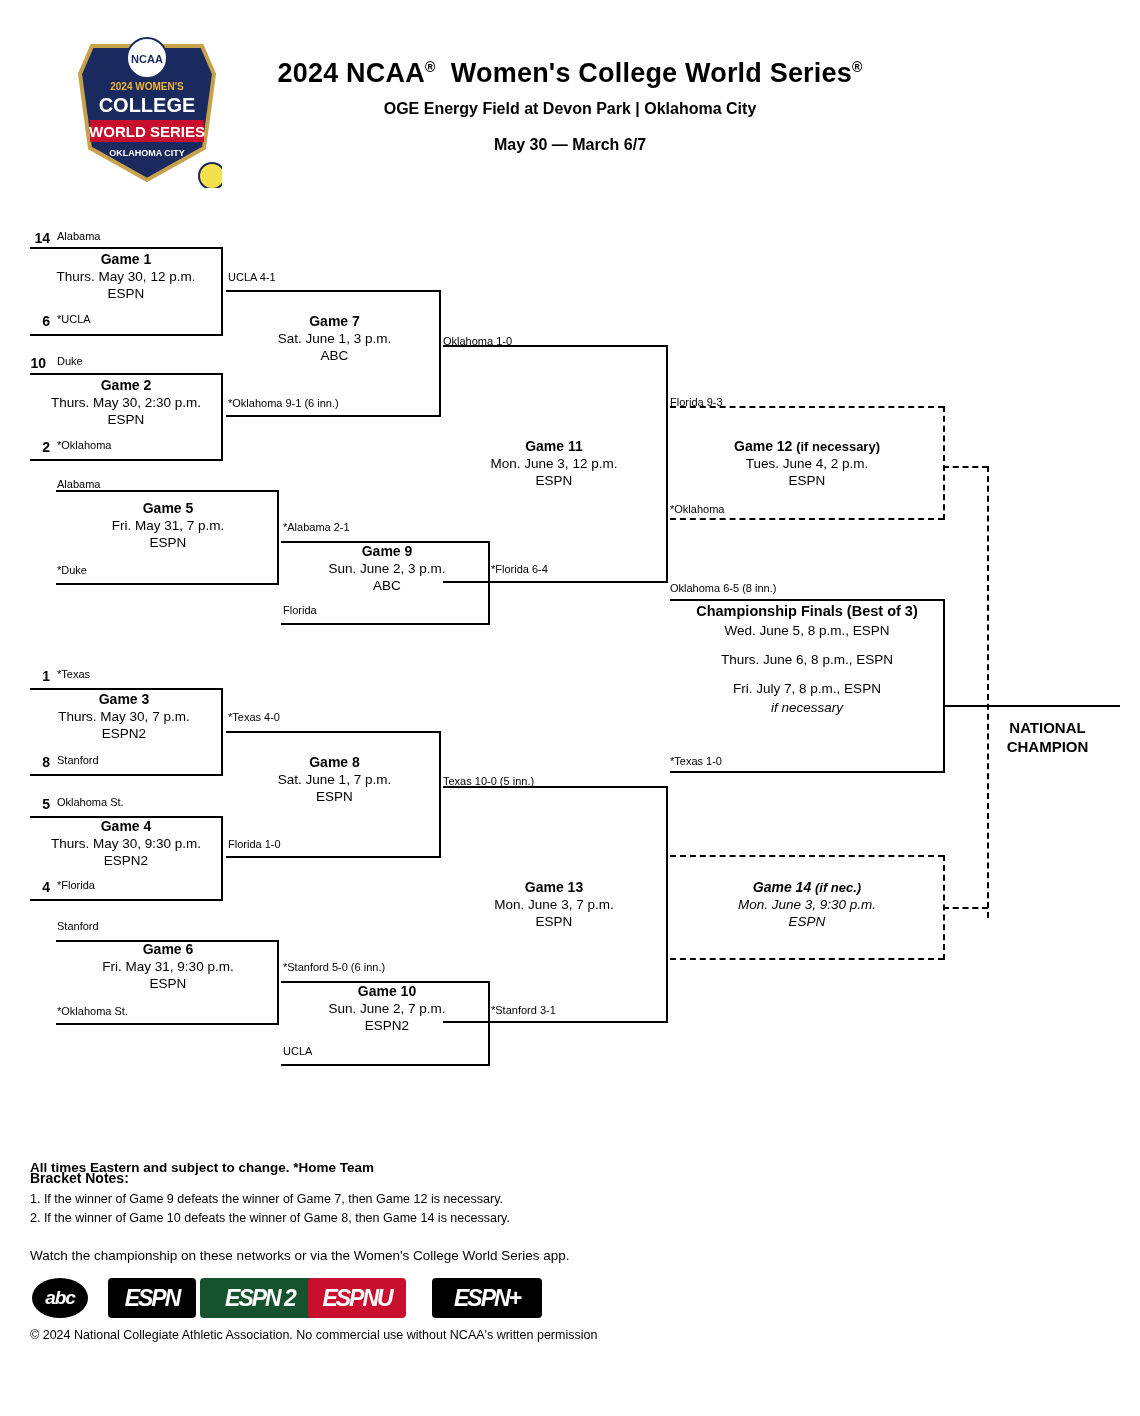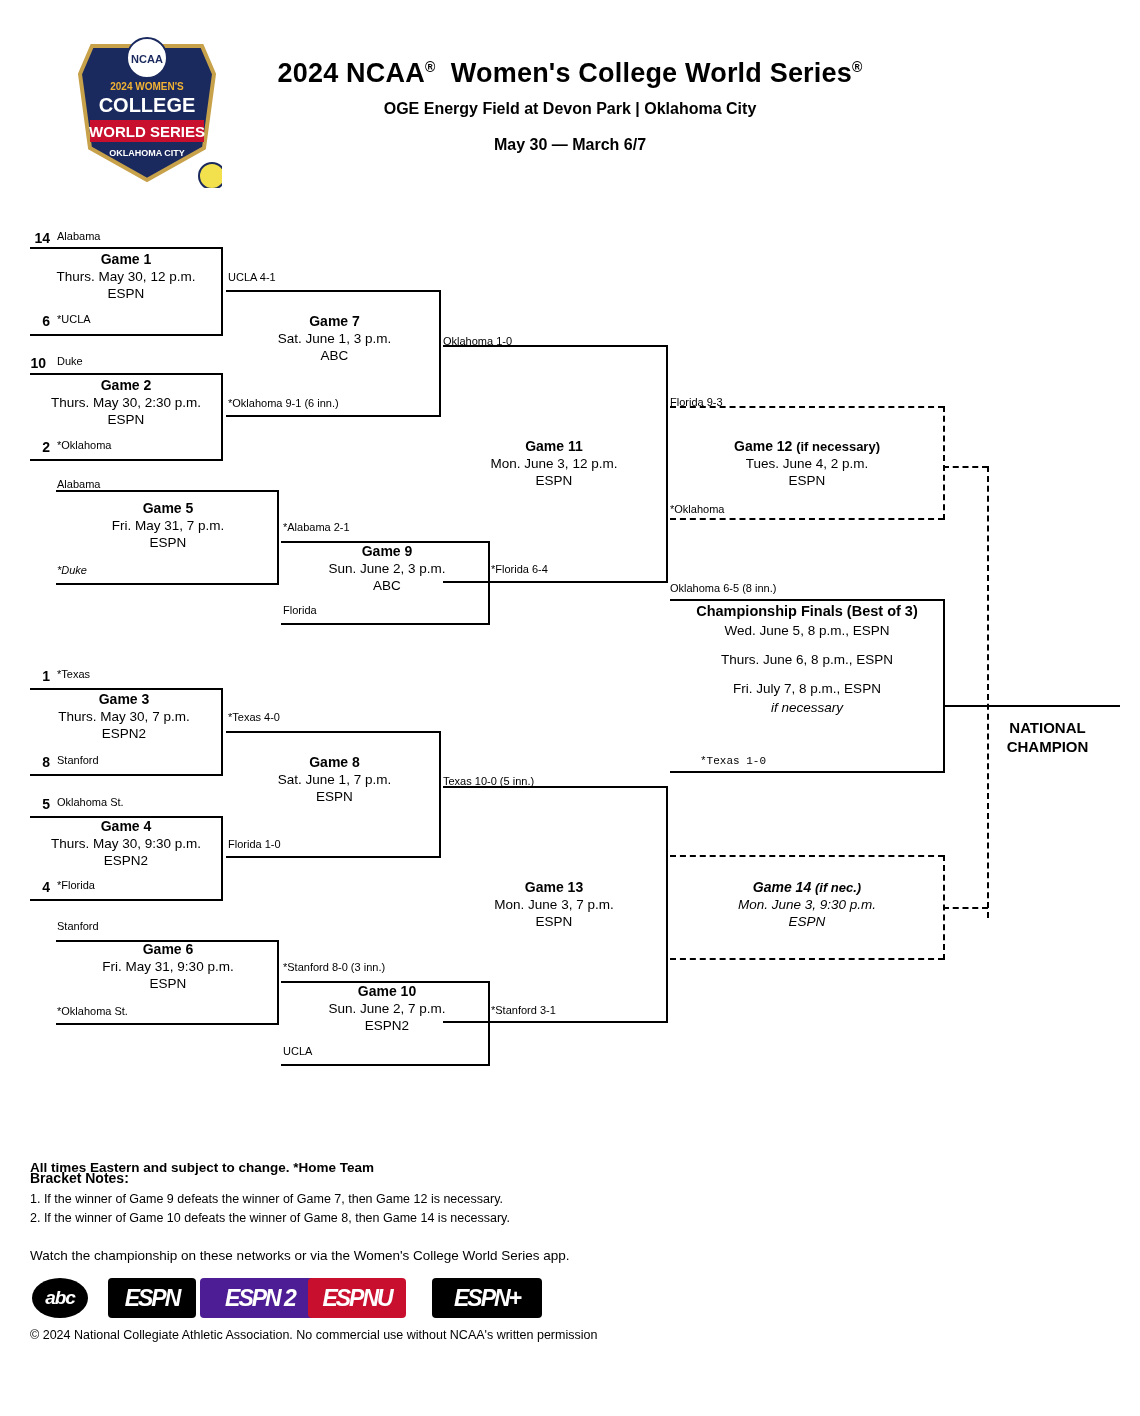--- a/index.html
+++ b/index.html
@@ -33,21 +33,21 @@
   #notes-title{left:30px;top:1170px;font-size:14px;font-weight:bold;}
   #note1{left:30px;top:1192px;font-size:12.5px;}
   #note2{left:30px;top:1211px;font-size:12.5px;}
   #watch{left:30px;top:1248px;font-size:13.5px;}
   #copy{left:30px;top:1328px;font-size:12.5px;}
 
   .netlogo{position:absolute;top:1278px;height:40px;display:flex;align-items:center;justify-content:center;
            font-weight:bold;font-style:italic;color:#fff;}
   #abc-logo{left:32px;width:56px;background:#000;border-radius:50%/50%;font-size:19px;letter-spacing:-1px;}
   #espn-logo{left:108px;width:88px;background:#000;border-radius:4px;font-size:23px;letter-spacing:-2px;}
-  #espn2-logo{left:200px;width:120px;background:#4c1d95;border-radius:4px;font-size:23px;letter-spacing:-2px;}
+  #espn2-logo{left:200px;width:120px;background:#14532d;border-radius:4px;font-size:23px;letter-spacing:-2px;}
   #espnu-logo{left:308px;width:98px;background:#c8102e;border-radius:4px;font-size:23px;letter-spacing:-2px;}
   #espnplus-logo{left:432px;width:110px;background:#000;border-radius:4px;font-size:23px;letter-spacing:-2px;}
 </style>
 </head>
 <body>
 
 <div class="abs" id="logo">
   <svg width="150" height="160" viewBox="0 0 150 160">
     <path d="M20,18 L130,18 L142,46 L132,120 L75,152 L18,120 L8,46 Z" fill="#1b2a5e" stroke="#c8a24a" stroke-width="4"></path>
     <circle cx="75" cy="30" r="20" fill="#fff" stroke="#1b2a5e" stroke-width="2"></circle>
@@ -136,21 +136,21 @@
 <div class="team" style="left:57px;top:230px;">Alabama</div>
 <div class="seed" style="left:28px;top:313px;">6</div>
 <div class="team" style="left:57px;top:313px;">*UCLA</div>
 
 <div class="seed" style="left:24px;top:355px;">10</div>
 <div class="team" style="left:57px;top:355px;">Duke</div>
 <div class="seed" style="left:28px;top:439px;">2</div>
 <div class="team" style="left:57px;top:439px;">*Oklahoma</div>
 
 <div class="team" style="left:57px;top:478px;">Alabama</div>
-<div class="team" style="left:57px;top:564px;font-style:italic;">*Duke</div>
+<div class="team" style="left:57px;top:564px;">*Duke</div>
 
 <div class="seed" style="left:28px;top:668px;">1</div>
 <div class="team" style="left:57px;top:668px;">*Texas</div>
 <div class="seed" style="left:28px;top:754px;">8</div>
 <div class="team" style="left:57px;top:754px;">Stanford</div>
 
 <div class="seed" style="left:28px;top:796px;">5</div>
 <div class="team" style="left:57px;top:796px;">Oklahoma St.</div>
 <div class="seed" style="left:28px;top:879px;">4</div>
 <div class="team" style="left:57px;top:879px;">*Florida</div>
@@ -164,24 +164,24 @@
 <div class="team" style="left:228px;top:271px;">UCLA  4-1</div>
 <div class="team" style="left:228px;top:397px;">*Oklahoma  9-1 (6 inn.)</div>
 <div class="team" style="left:283px;top:521px;">*Alabama  2-1</div>
 <div class="team" style="left:443px;top:335px;">Oklahoma  1-0</div>
 <div class="team" style="left:491px;top:563px;">*Florida  6-4</div>
 <div class="team" style="left:670px;top:396px;">Florida  9-3</div>
 <div class="team" style="left:670px;top:503px;">*Oklahoma</div>
 
 <div class="team" style="left:228px;top:711px;">*Texas  4-0</div>
 <div class="team" style="left:228px;top:838px;">Florida  1-0</div>
-<div class="team" style="left:283px;top:961px;">*Stanford  8-0 (3 inn.)</div>
+<div class="team" style="left:283px;top:961px;">*Stanford  5-0 (6 inn.)</div>
 <div class="team" style="left:443px;top:775px;">Texas  10-0 (5 inn.)</div>
 <div class="team" style="left:491px;top:1004px;">*Stanford  3-1</div>
-<div class="team" style="left:700px;top:755px;font-family:Liberation Mono, monospace;">*Texas  1-0</div>
+<div class="team" style="left:670px;top:755px;">*Texas  1-0</div>
 <div class="team" style="left:670px;top:582px;">Oklahoma  6-5 (8 inn.)</div>
 
 <div class="gamebox" style="left:30px;top:251px;width:192px;">
   <div class="gname">Game 1</div>
   <div>Thurs. May 30, 12 p.m.</div>
   <div>ESPN</div>
 </div>
 
 <div class="gamebox" style="left:30px;top:377px;width:192px;">
   <div class="gname">Game 2</div>

